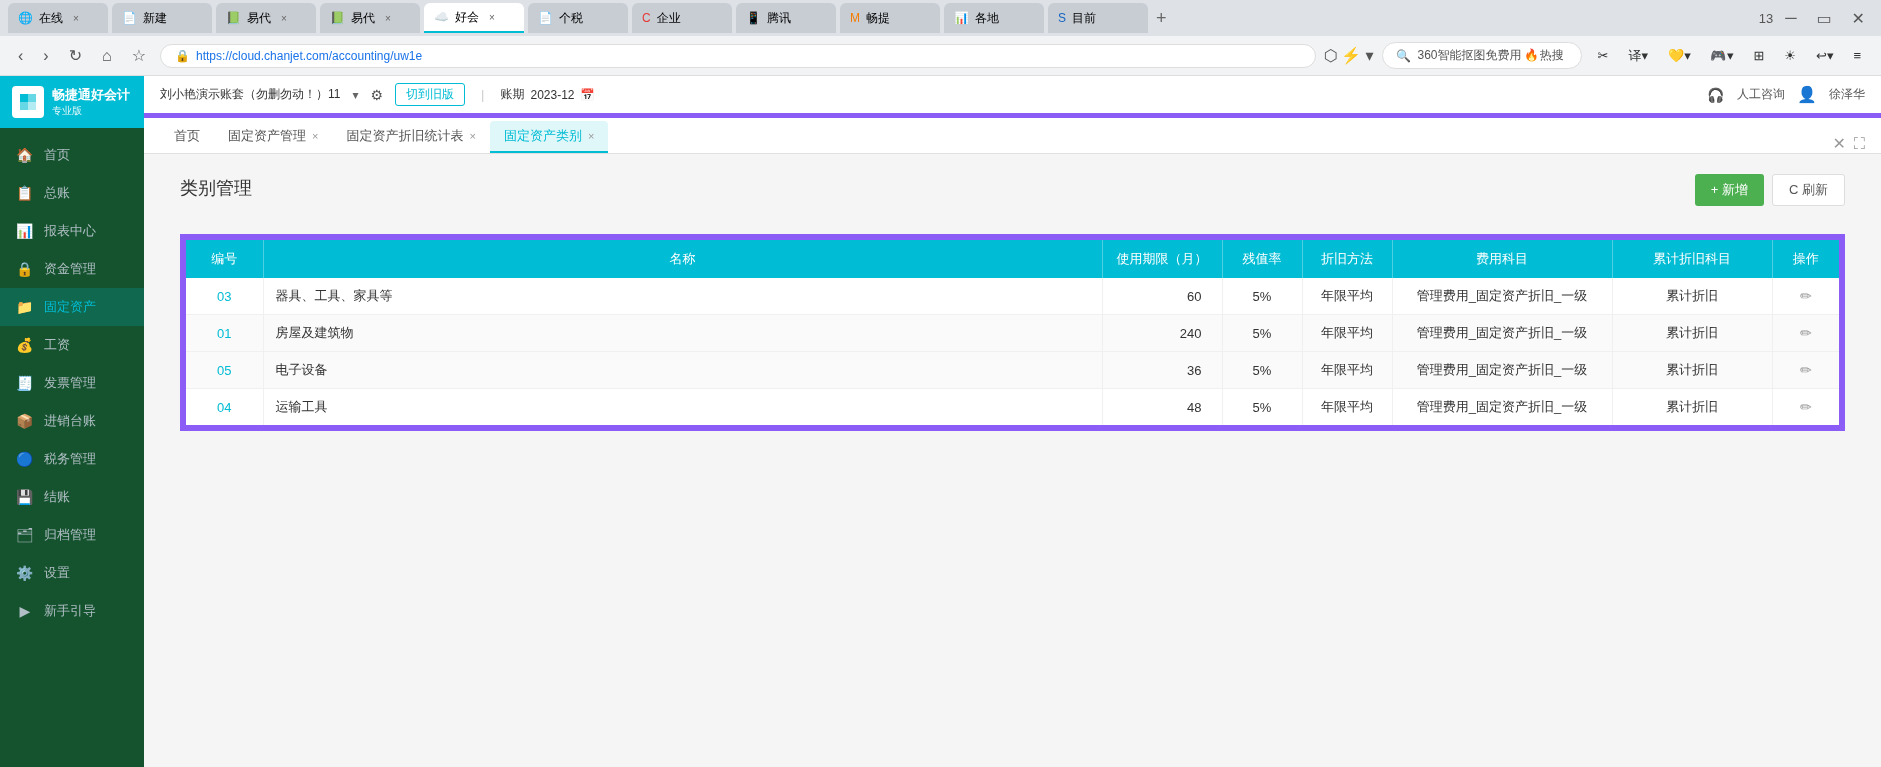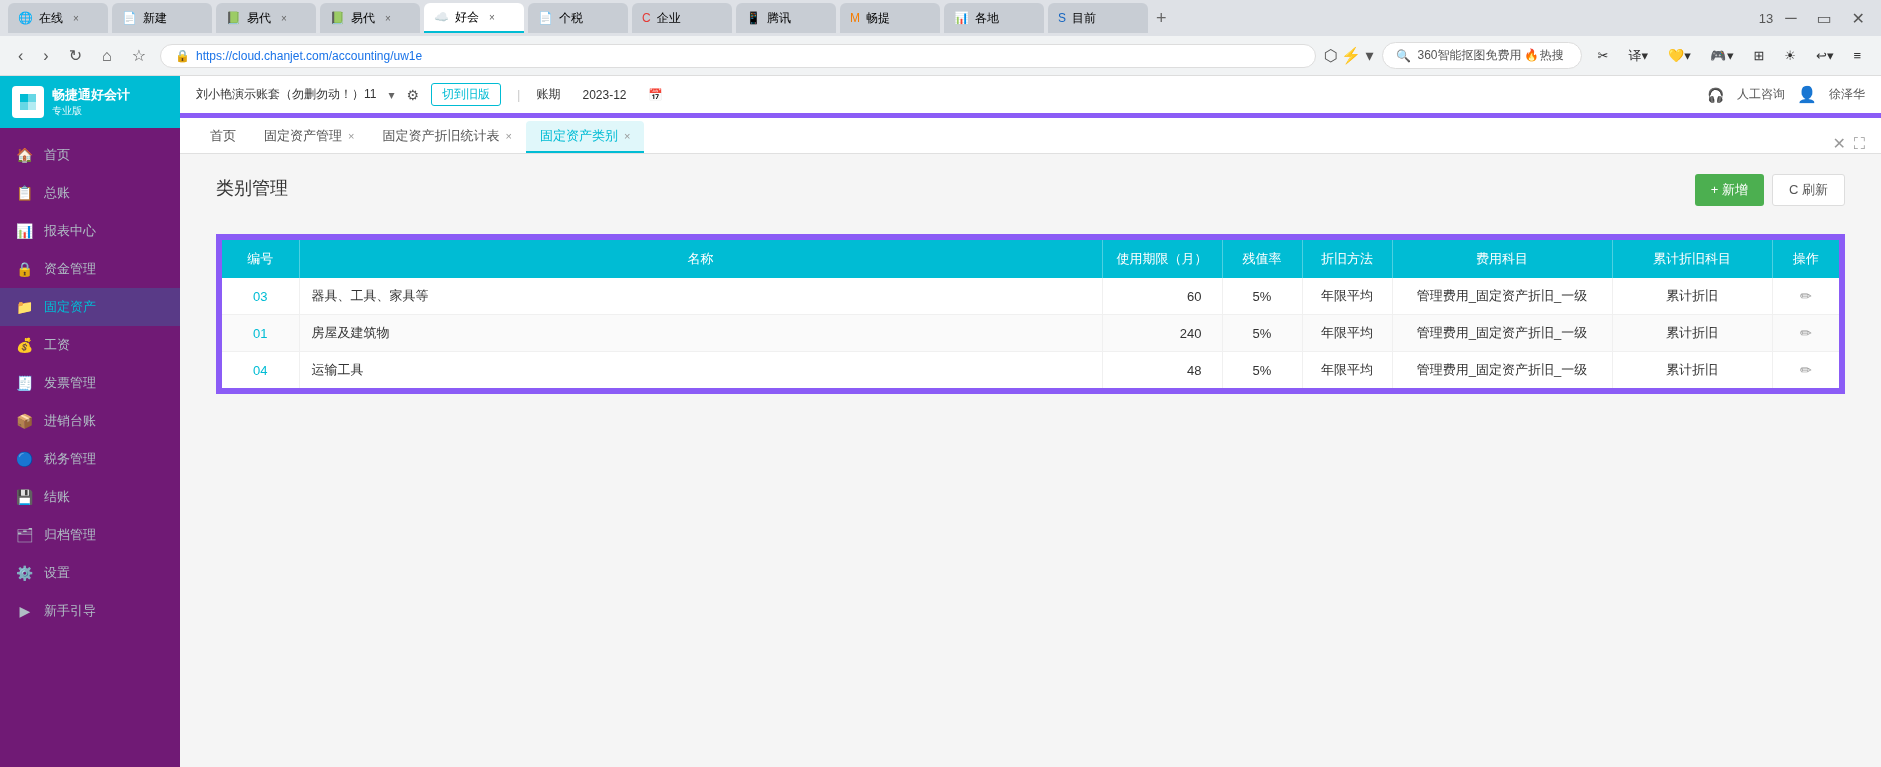--- a/index.html
+++ b/index.html
@@ -17,35 +17,35 @@
     .nav-btn { background: none; border: none; font-size: 16px; color: #555; cursor: pointer; padding: 4px 6px; border-radius: 4px; }
     .address-bar { flex: 1; background: #fff; border: 1px solid #ddd; border-radius: 20px; padding: 4px 14px; font-size: 12px; color: #1a73e8; display: flex; align-items: center; gap: 6px; }
     .search-bar { background: #fff; border: 1px solid #ddd; border-radius: 20px; padding: 4px 14px; font-size: 12px; display: flex; align-items: center; gap: 6px; width: 200px; }
     .toolbar-actions { display: flex; gap: 4px; align-items: center; }
     .tool-btn { background: none; border: none; font-size: 13px; cursor: pointer; padding: 4px 8px; border-radius: 4px; color: #333; }
 
     
     .app-container { display: flex; height: calc(767px - 76px); }
 
     
-    .sidebar { width: 180px; background: #701a75; display: flex; flex-direction: column; color: #fff; flex-shrink: 0; }
+    .sidebar { width: 144px; background: #14532d; display: flex; flex-direction: column; color: #fff; flex-shrink: 0; }
     .sidebar-logo { background: #00bcd4; padding: 10px 12px; display: flex; align-items: center; gap: 8px; }
     .logo-icon { width: 32px; height: 32px; background: #fff; border-radius: 4px; display: flex; align-items: center; justify-content: center; font-size: 10px; color: #00bcd4; font-weight: bold; }
     .sidebar-menu { flex: 1; padding: 8px 0; }
     .menu-item { display: flex; align-items: center; gap: 10px; padding: 10px 16px; cursor: pointer; color: #b0bec5; font-size: 13px; transition: background 0.2s; }
     .menu-item.active { background: rgba(0,188,212,0.2); color: #00bcd4; }
     .menu-icon { width: 18px; height: 18px; display: flex; align-items: center; justify-content: center; font-size: 14px; }
 
     
     .main-content { flex: 1; display: flex; flex-direction: column; background: #f5f5f5; overflow: hidden; }
 
     
     .app-header { background: #fff; border-bottom: 5px solid #8b5cf6; padding: 0 16px; height: 42px; display: flex; align-items: center; gap: 12px; }
     .user-info { font-size: 12px; color: #333; }
-    .period-info { font-size: 12px; color: #333; display: flex; align-items: center; gap: 22px; }
+    .period-info { font-size: 12px; color: #333; display: flex; align-items: center; gap: 6px; }
     .switch-btn { border: 1px solid #00bcd4; color: #00bcd4; background: #fff; padding: 2px 10px; border-radius: 3px; font-size: 12px; cursor: pointer; }
     .header-right { margin-left: auto; display: flex; align-items: center; gap: 12px; font-size: 12px; color: #555; }
 
     
     .tabs-bar { background: #fff; border-bottom: 1px solid #e0e0e0; padding: 0 16px; display: flex; align-items: flex-end; height: 36px; }
     .page-tab { padding: 6px 14px; font-size: 13px; color: #555; cursor: pointer; border-bottom: 2px solid transparent; display: flex; align-items: center; gap: 6px; }
     .page-tab.active { color: #00bcd4; border-bottom: 2px solid #00bcd4; background: #e0f7fa; border-radius: 4px 4px 0 0; }
     .page-tab .tab-x { font-size: 11px; color: #999; cursor: pointer; }
 
     
@@ -323,20 +323,32 @@
       <td>房屋及建筑物</td>
       <td style="text-align:right;padding-right:20px;">240</td>
       <td>5%</td>
       <td>年限平均</td>
       <td>管理费用_固定资产折旧_一级</td>
       <td>累计折旧</td>
       <td style="text-align:center;">
         <span class="edit-btn" title="编辑">✏</span>
       </td>
     </tr>
+            <tr style="background: rgb(250, 250, 250);">
+      <td class="id-col" style="color:#00bcd4;text-align:center;">05</td>
+      <td>电子设备</td>
+      <td style="text-align:right;padding-right:20px;">36</td>
+      <td>5%</td>
+      <td>年限平均</td>
+      <td>管理费用_固定资产折旧_一级</td>
+      <td>累计折旧</td>
+      <td style="text-align:center;">
+        <span class="edit-btn" title="编辑">✏</span>
+      </td>
+    </tr>
             <tr style="background: rgb(255, 255, 255); margin-left: 34px;">
       <td class="id-col" style="color:#00bcd4;text-align:center;">04</td>
       <td>运输工具</td>
       <td style="text-align:right;padding-right:20px;">48</td>
       <td>5%</td>
       <td>年限平均</td>
       <td>管理费用_固定资产折旧_一级</td>
       <td>累计折旧</td>
       <td style="text-align:center;">
         <span class="edit-btn" title="编辑">✏</span>

